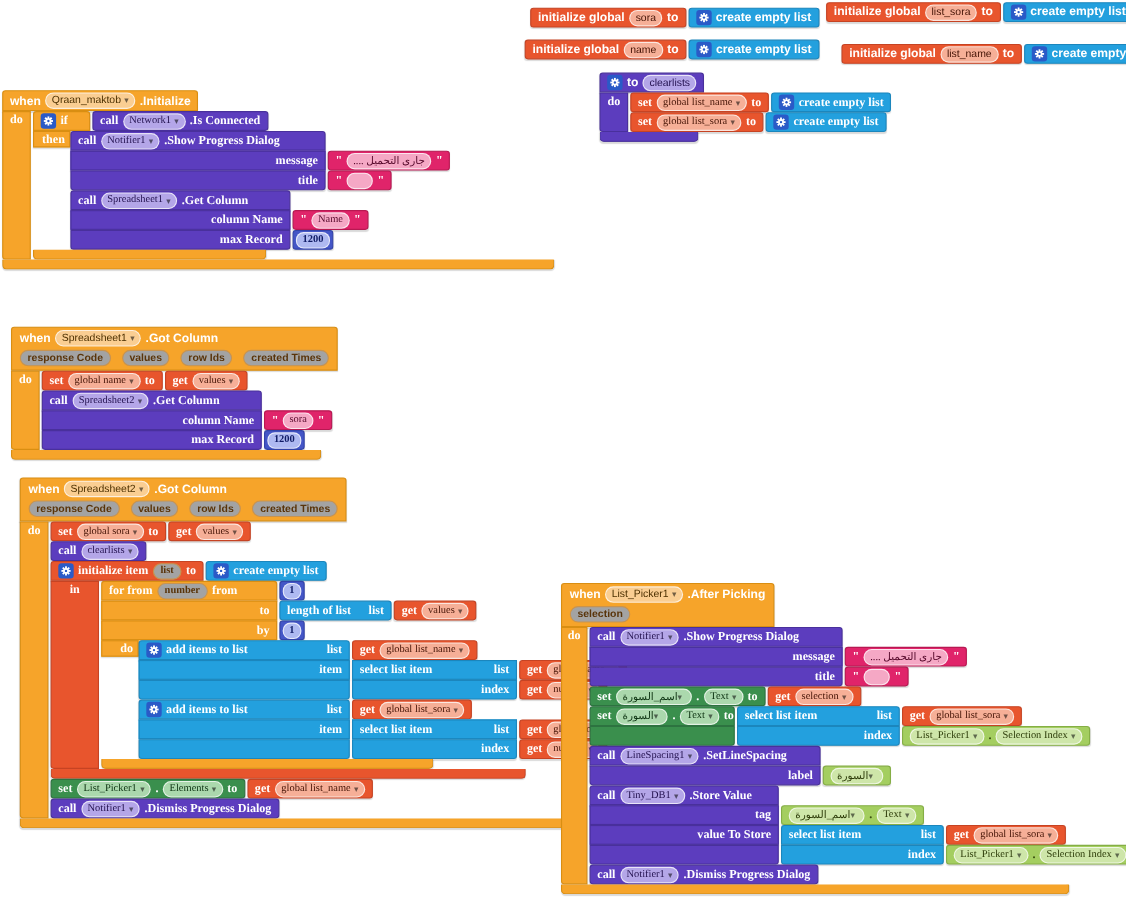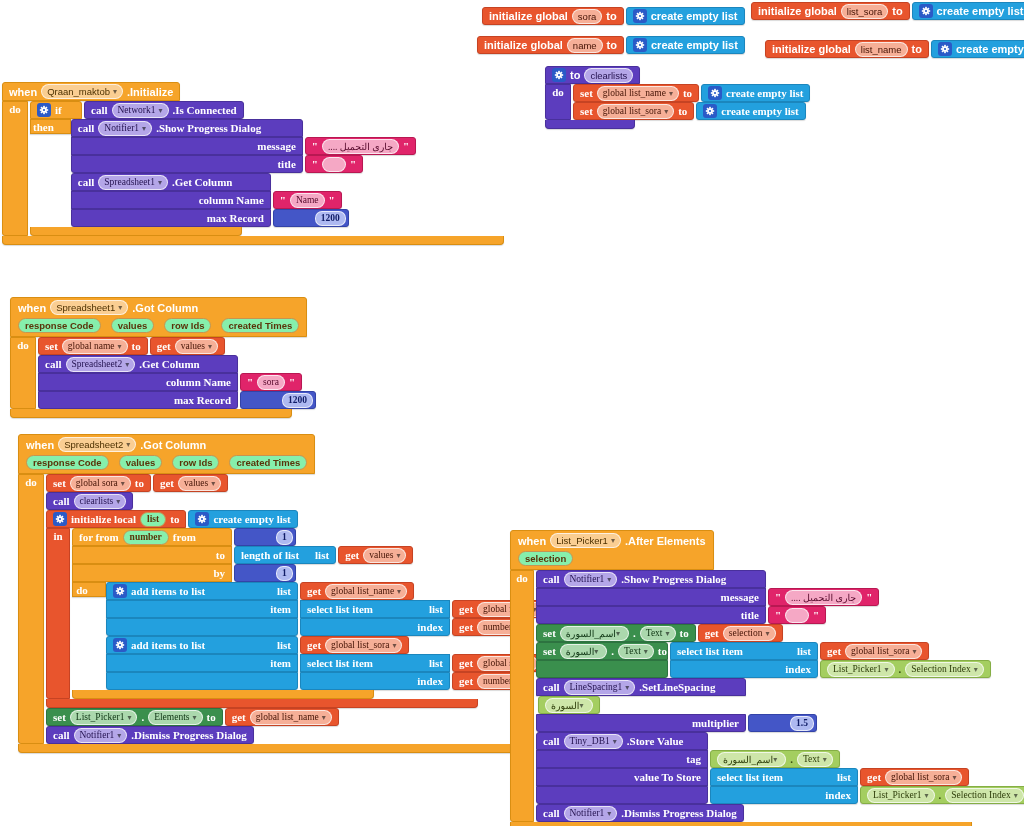--- a/index.html
+++ b/index.html
@@ -21,29 +21,29 @@
   .argl{justify-content:flex-end;}
   .between{justify-content:space-between;}
   .pcall{display:flex;flex-direction:column;align-items:flex-start;}
   .pcall .r:first-child .seg{border-radius:3px 3px 0 0;}
   .pcall .r:last-child .seg:first-child{border-radius:0 0 3px 3px;}
   .k{font-weight:bold;font-size:11px;color:#fff;white-space:nowrap;}
   .lim .k{color:#394d10;}
   .f{display:inline-flex;align-items:center;background:var(--fld);color:var(--ftx);border:1px solid rgba(255,255,255,.7);border-radius:8px;height:13px;padding:0 5px;font-size:9.5px;font-weight:normal;white-space:nowrap;flex:none;}
   .dd::after{content:"▾";font-size:8px;margin-left:3px;color:rgba(0,0,0,.55);}
   .ddl::before{content:"▾";font-size:8px;margin-right:3px;color:rgba(0,0,0,.55);}
-  .chip{display:inline-flex;align-items:center;background:#86efac;border:1px solid #C8934F;color:#59340a;border-radius:8px;height:13px;padding:0 6px;font-size:9.5px;font-weight:bold;white-space:nowrap;}
+  .chip{display:inline-flex;align-items:center;background:#a3a3a3;border:1px solid #C8934F;color:#59340a;border-radius:8px;height:13px;padding:0 6px;font-size:9.5px;font-weight:bold;white-space:nowrap;}
   .tb::before{content:'"';color:#fff;font-weight:bold;font-size:11px;}
   .tb::after{content:'"';color:#fff;font-weight:bold;font-size:11px;}
   .tf{min-width:12px;justify-content:center;}
   .numb{padding:1px 2px;height:18px;}
-  .numb .f{font-weight:bold;border-radius:7px;margin-left:39px;}
+  .numb .f{font-weight:bold;border-radius:7px;}
   .gearbox{width:14px;height:14px;border-radius:3px;background:#2a5ac7;display:inline-flex;align-items:center;justify-content:center;flex:none;}
   .spine{width:26px;display:flex;justify-content:center;align-items:flex-start;padding-top:1px;border-radius:0 0 0 3px;}
-  .seclab{min-width:34px;display:flex;justify-content:center;align-items:flex-start;padding:1px 16px 0 2px;}
+  .seclab{min-width:34px;display:flex;justify-content:flex-end;align-items:flex-start;padding:1px 4px 0 2px;}
   .lip{height:8px;background:var(--bg);border:1px solid var(--bd);border-top:none;border-radius:0 0 4px 4px;box-shadow:0 1px 1px rgba(0,0,0,.15);}
   .hdrblock{display:flex;flex-direction:column;align-items:flex-start;gap:3px;padding:2px 7px 3px 7px;border-radius:3px 3px 0 0;}
   .hrow{display:flex;align-items:center;gap:4px;}
   .chips{display:flex;gap:10px;align-items:center;}
   .body{display:flex;align-items:stretch;font-family:Liberation Serif, serif;}
   .stmts{display:flex;flex-direction:column;align-items:flex-start;}
   .att{margin-left:2px;display:flex;align-items:flex-start;}
   .col{display:flex;flex-direction:column;align-items:flex-start;}
   .g8{width:8px;flex:none;}
 </style>
@@ -454,21 +454,21 @@
                     <g fill="#fff">
                       <rect x="5" y="1" width="2" height="10"></rect>
                       <rect x="1" y="5" width="10" height="2"></rect>
                       <rect x="5" y="1" width="2" height="10" transform="rotate(45 6 6)"></rect>
                       <rect x="5" y="1" width="2" height="10" transform="rotate(-45 6 6)"></rect>
                       <circle cx="6" cy="6" r="3"></circle>
                       <circle cx="6" cy="6" r="1.3" fill="#2a5ac7"></circle>
                     </g>
                   </svg>
                 </span>
-              <span class="k">initialize local</span>
+              <span class="k">initialize item</span>
               <span class="chip">list</span>
               <span class="k">to</span>
             </span>
             <span class="att">
                 <span class="b lst">
               <span class="gearbox">
                     <svg viewBox="0 0 12 12" width="10" height="10">
                       <g fill="#fff">
                         <rect x="5" y="1" width="2" height="10"></rect>
                         <rect x="1" y="5" width="10" height="2"></rect>
@@ -477,21 +477,21 @@
                         <circle cx="6" cy="6" r="3"></circle>
                         <circle cx="6" cy="6" r="1.3" fill="#2a5ac7"></circle>
                       </g>
                     </svg>
                   </span>
               <span class="k">create empty list</span>
             </span>
               </span>
           </div>
           <div class="body">
-            <div class="spine var" style="width:24px">
+            <div class="spine var" style="width:44px">
                 <span class="k">in</span>
               </div>
             <div class="stmts" style="margin-left:2px">
 
               <div class="col">
                 <div class="r">
                   <span class="seg gold" style="--w:160px;border-radius:3px 3px 0 0">
                     <span class="k">for from</span>
                     <span class="chip">number</span>
                     <span class="k">from</span>
@@ -680,21 +680,21 @@
       </div>
     </div>
     <div class="lip gold" style="width:500px"></div>
   </div>
 
   <div class="grp" style="left:510px;top:530px">
     <div class="hdrblock gold">
       <div class="hrow">
         <span class="k">when</span>
         <span class="f dd">List_Picker1</span>
-        <span class="k">.After Elements</span>
+        <span class="k">.After Picking</span>
       </div>
       <div class="chips">
         <span class="chip">selection</span>
       </div>
     </div>
     <div class="body">
       <div class="spine gold" style="width:24px">
           <span class="k">do</span>
         </div>
       <div class="stmts" style="margin-left:2px">
@@ -778,34 +778,27 @@
         </div>
         <div class="pcall prp" style="--w:210px">
           <div class="r">
               <div class="seg">
             <span class="k">call</span>
             <span class="f dd">LineSpacing1</span>
             <span class="k">.SetLineSpacing</span>
           </div>
             </div>
           <div class="r">
+            <div class="seg argl">
+                <span class="k">label</span>
+              </div>
             <span class="att">
                 <span class="b lim">
               <span class="f ddl" dir="rtl">السورة</span>
             </span>
-              </span>
-          </div>
-          <div class="r">
-            <div class="seg argl">
-                <span class="k">multiplier</span>
-              </div>
-            <span class="att">
-                <span class="b num numb">
-                  <span class="f">1.5</span>
-                </span>
               </span>
           </div>
         </div>
         <div class="pcall prp" style="--w:172px">
           <div class="r">
               <div class="seg">
             <span class="k">call</span>
             <span class="f dd">Tiny_DB1</span>
             <span class="k">.Store Value</span>
           </div>

